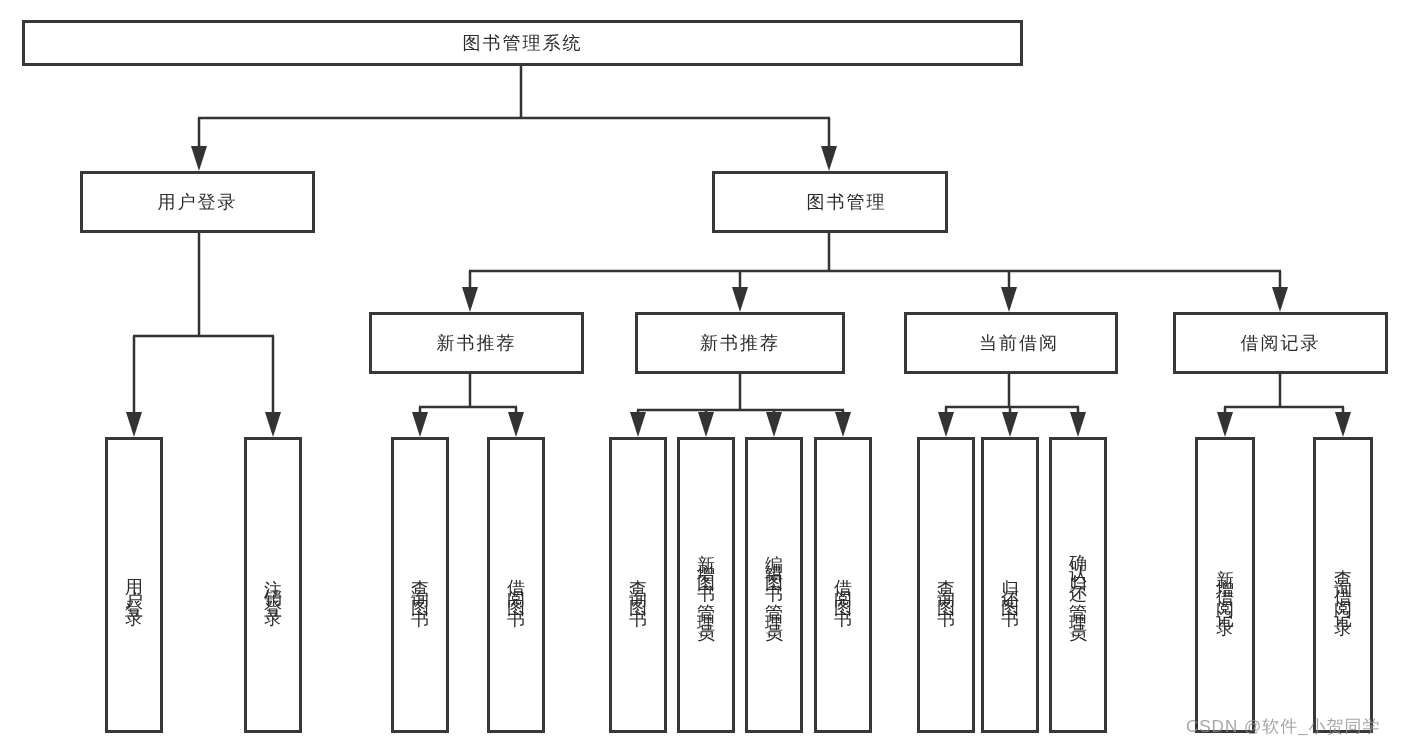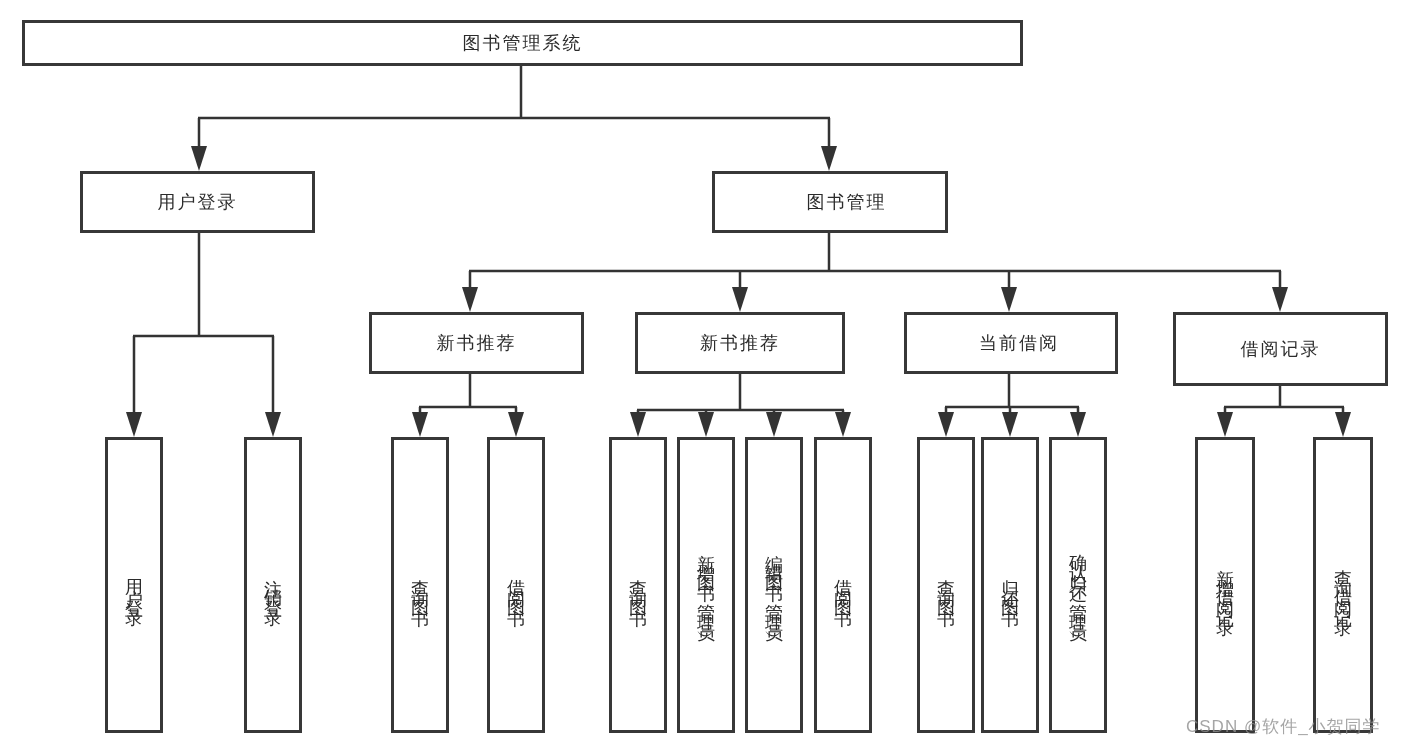--- a/index.html
+++ b/index.html
@@ -30,21 +30,21 @@
     line-height:1;
     padding:6px 0;
   }
   
   .n-root{left:22px;top:20px;width:1001px;height:46px;}
   .n-user-login{left:80px;top:171px;width:235px;height:62px;}
   .n-book-mgmt{left:712px;top:171px;width:236px;height:62px;padding-left:33px;}
   .n-new-book-rec{left:369px;top:312px;width:215px;height:62px;}
   .n-book-borrow{left:635px;top:312px;width:210px;height:62px;}
   .n-current-borrow{left:904px;top:312px;width:214px;height:62px;padding-left:16px;}
-  .n-borrow-records{left:1173px;top:312px;width:215px;height:74px;}
+  .n-borrow-records{left:1173px;top:312px;width:215px;height:62px;}
   .lf{top:437px;width:58px;height:296px;}
   .lf-1{left:105px;} .lf-2{left:244px;}
   .lf-3{left:391px;} .lf-4{left:487px;}
   .lf-5{left:609px;} .lf-6{left:677px;} .lf-7{left:745px;} .lf-8{left:814px;}
   .lf-9{left:917px;} .lf-10{left:981px;} .lf-11{left:1049px;}
   .lf-12{left:1195px;width:60px;} .lf-13{left:1313px;width:60px;}
   .watermark{
     position:absolute;
     left:1186px;top:715px;
     z-index:3;

